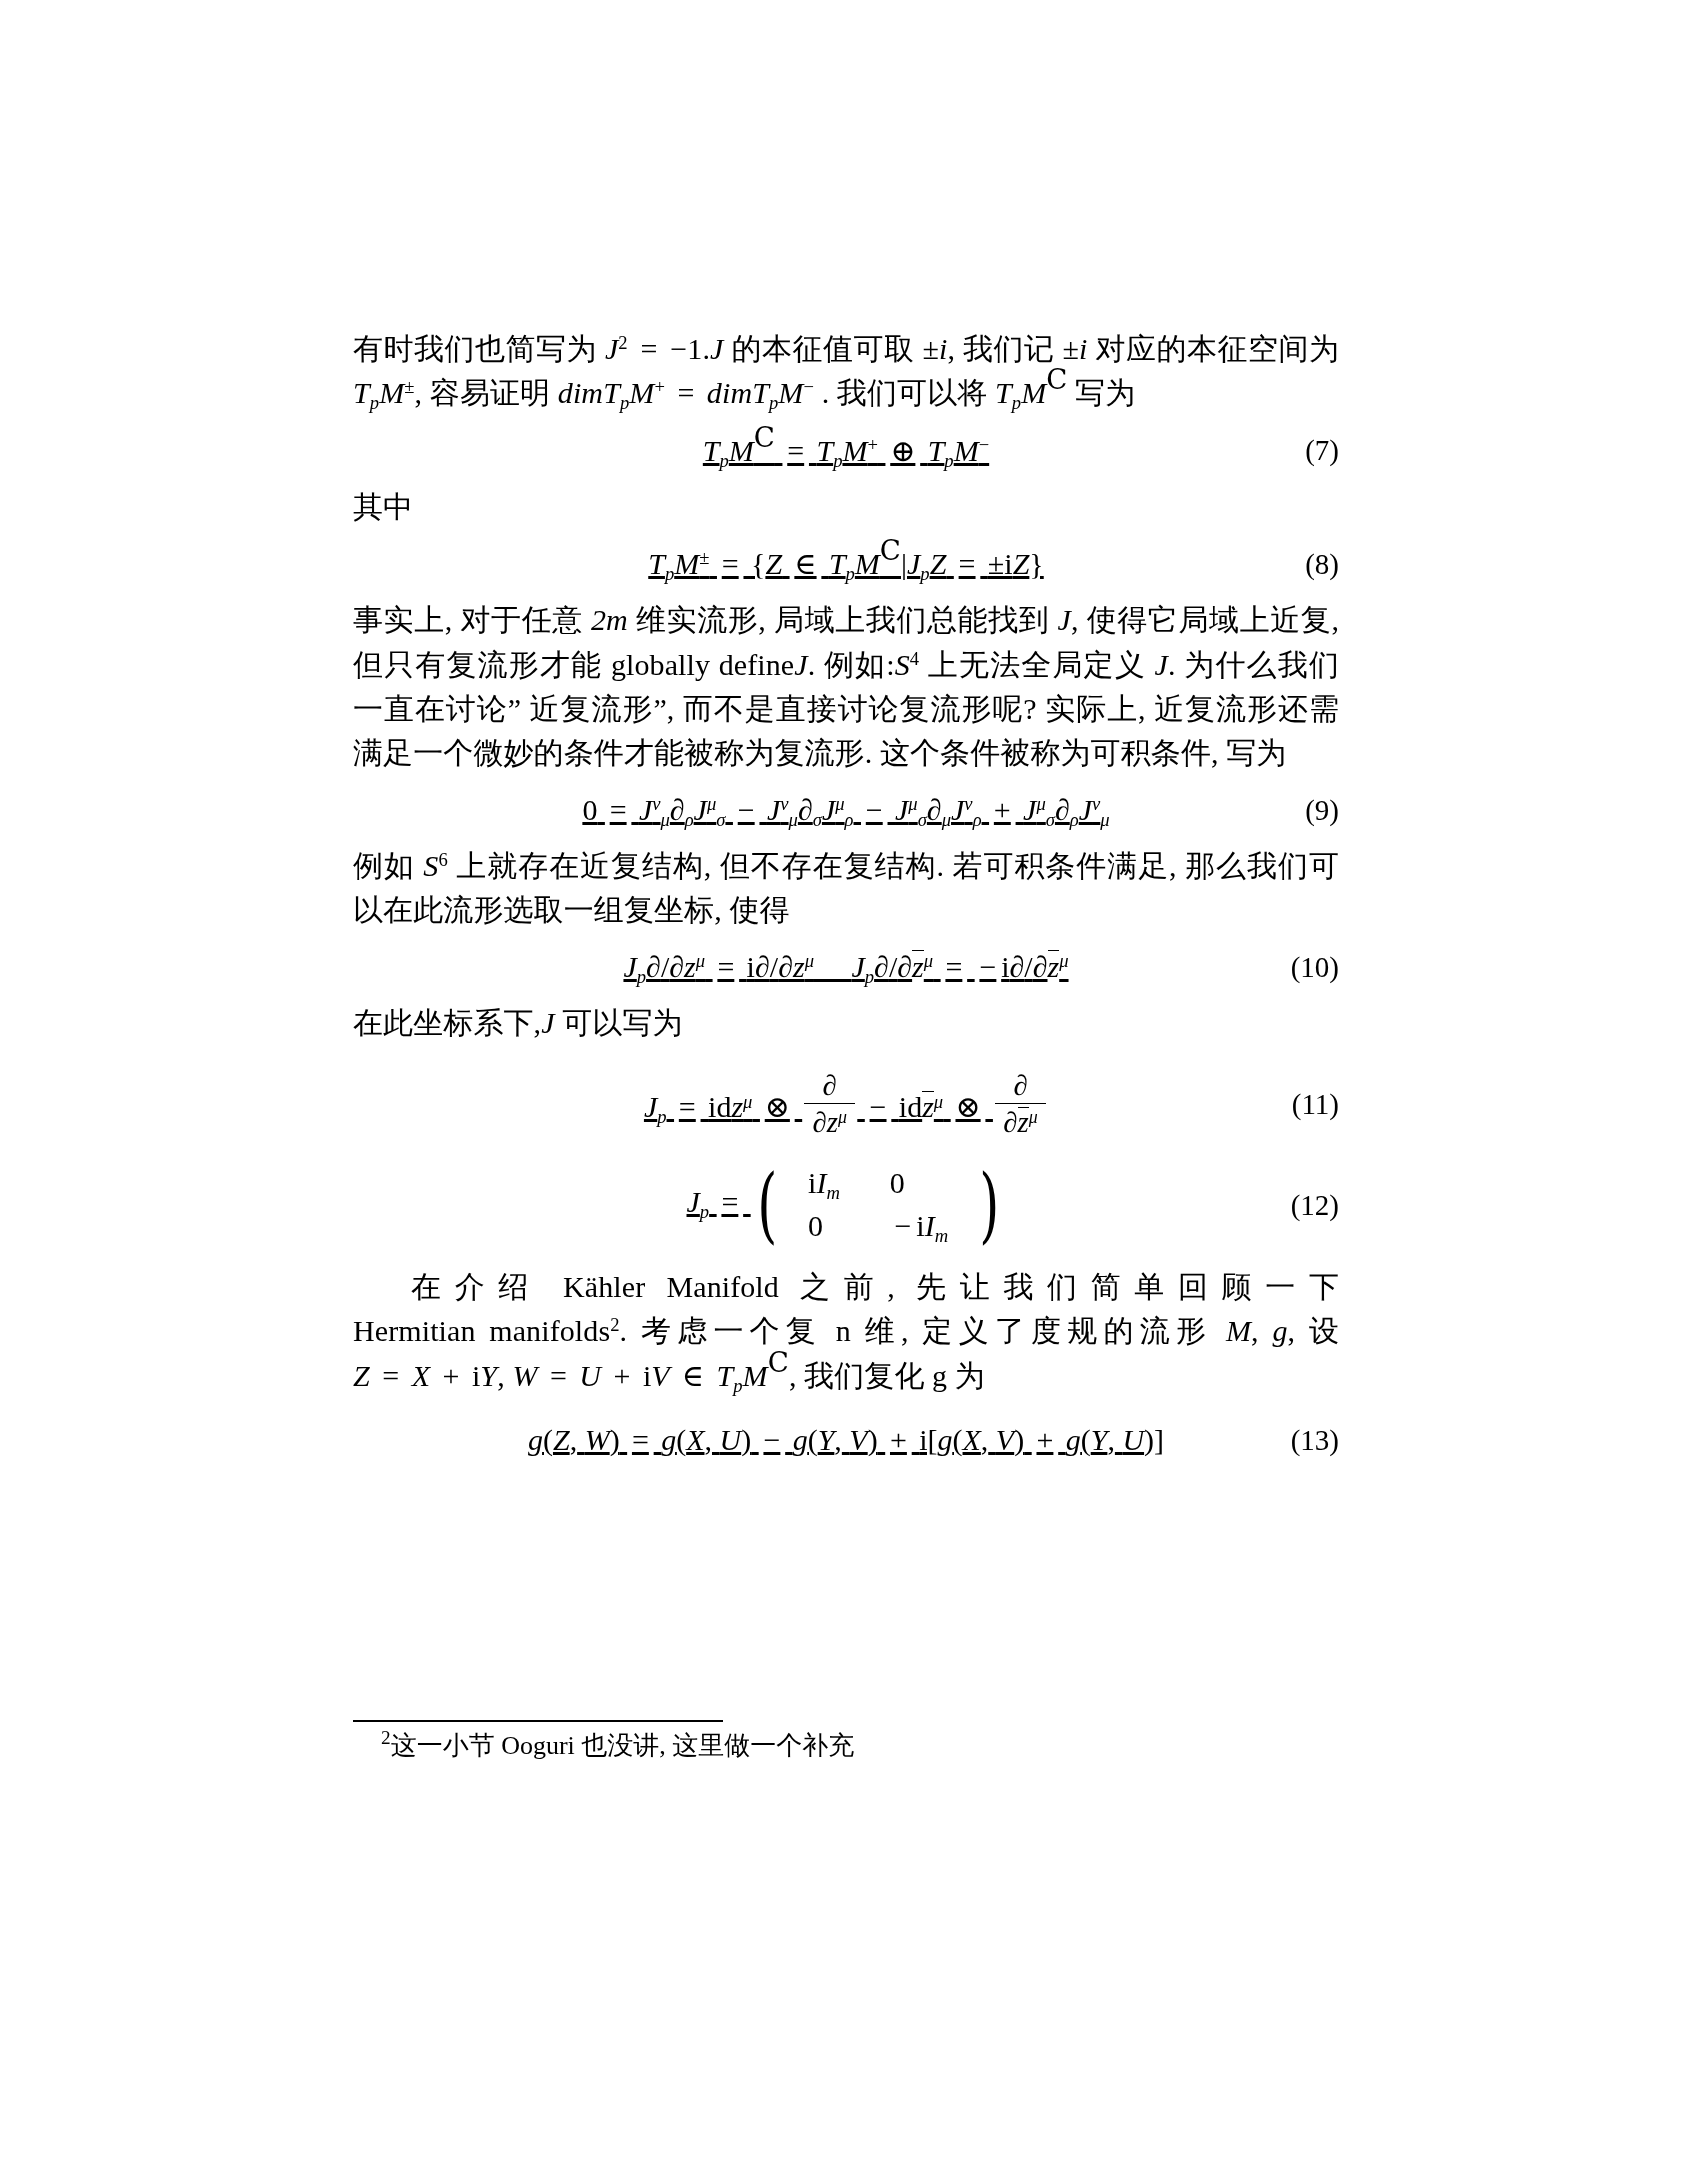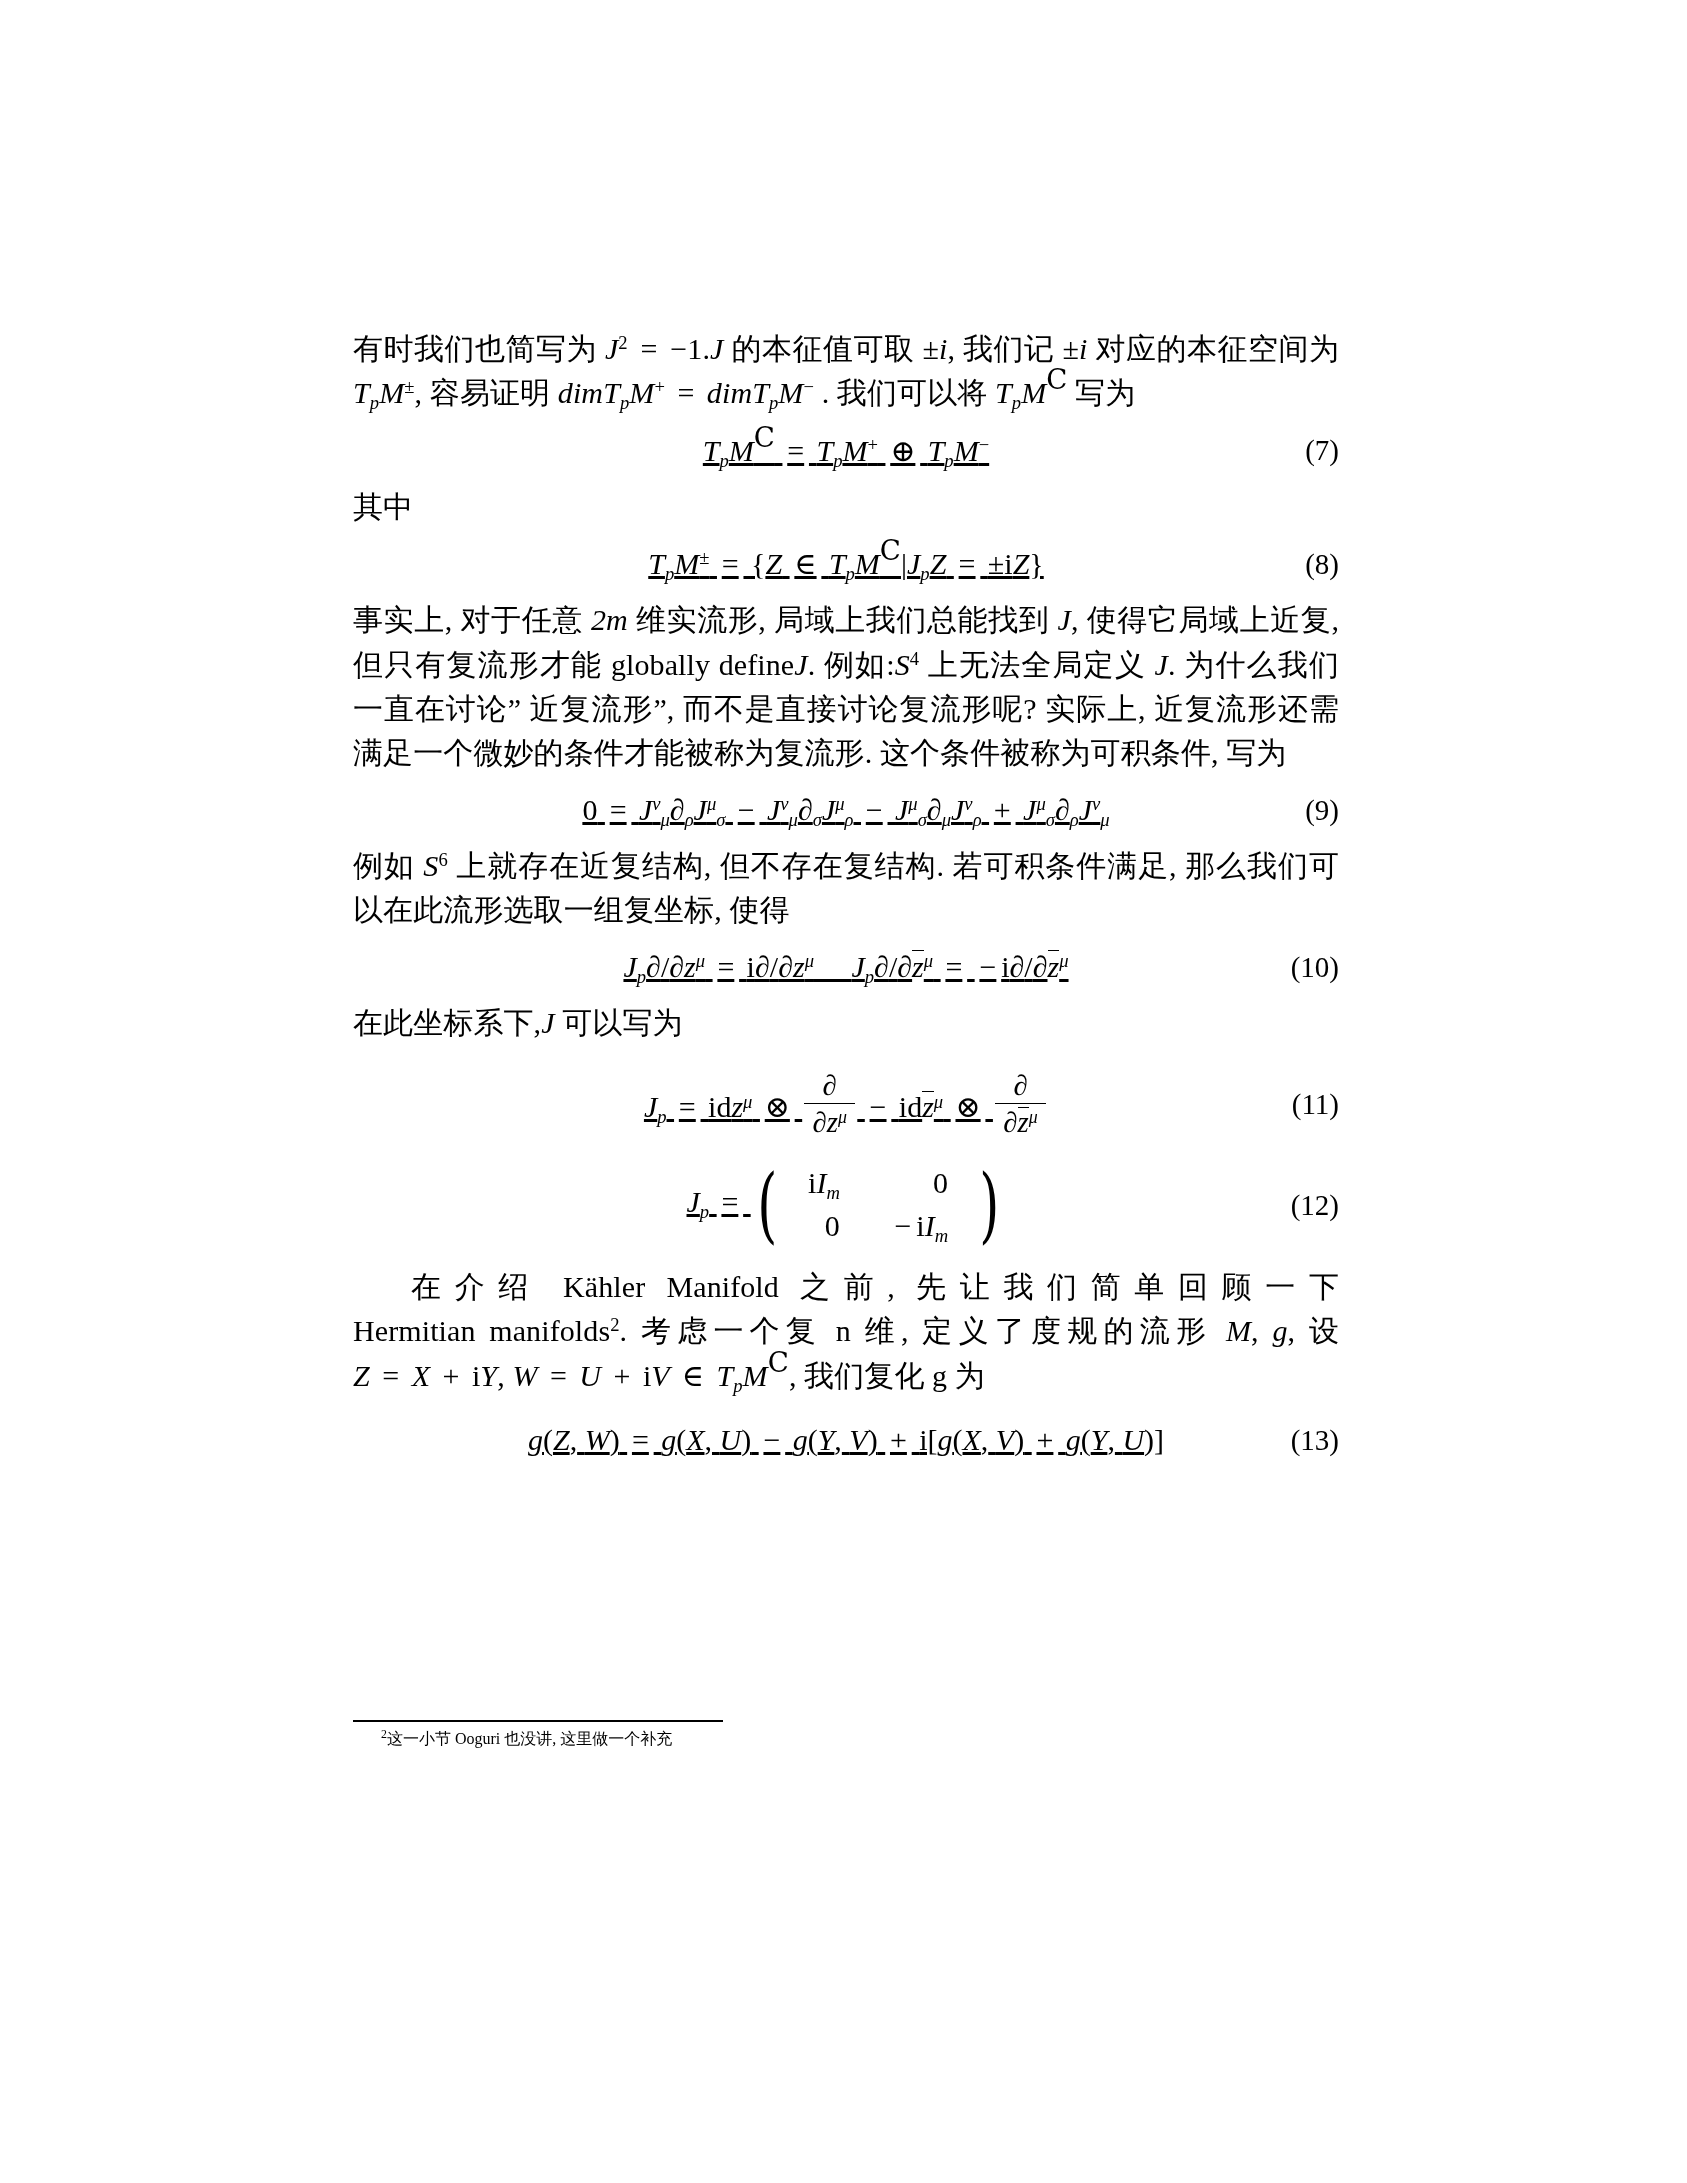--- a/index.html
+++ b/index.html
@@ -114,21 +114,21 @@
     font-family: "DejaVu Serif", serif;
   }
   .mtable {
     display: inline-table;
     vertical-align: middle;
     border-collapse: collapse;
     font-size: 30px;
   }
   .mtable td {
     padding: 4.6px 25px;
-    text-align: right;
+    text-align: left;
     font-style: italic;
   }
   
   .section-heading {
     font-size: 40px;
     font-weight: bold;
     margin: 49px 0 26.5px 0;
     letter-spacing: 0.2px;
   }
   .section-heading .num { margin-right: 24px; }
@@ -139,21 +139,21 @@
     top: 1720px;
     width: 986px;
   }
   .footnote-rule {
     width: 370px;
     height: 0;
     border-top: 2px solid #000;
     margin: 0 0 6px 0;
   }
   .footnote-text {
-    font-size: 16px;
+    font-size: 26px;
     line-height: 1.35;
     margin: 0;
     padding-left: 28px;
   }
   .footnote-text sup {
     font-size: 0.74em;
     font-style: normal;
     vertical-align: 0.5em;
   }
   

